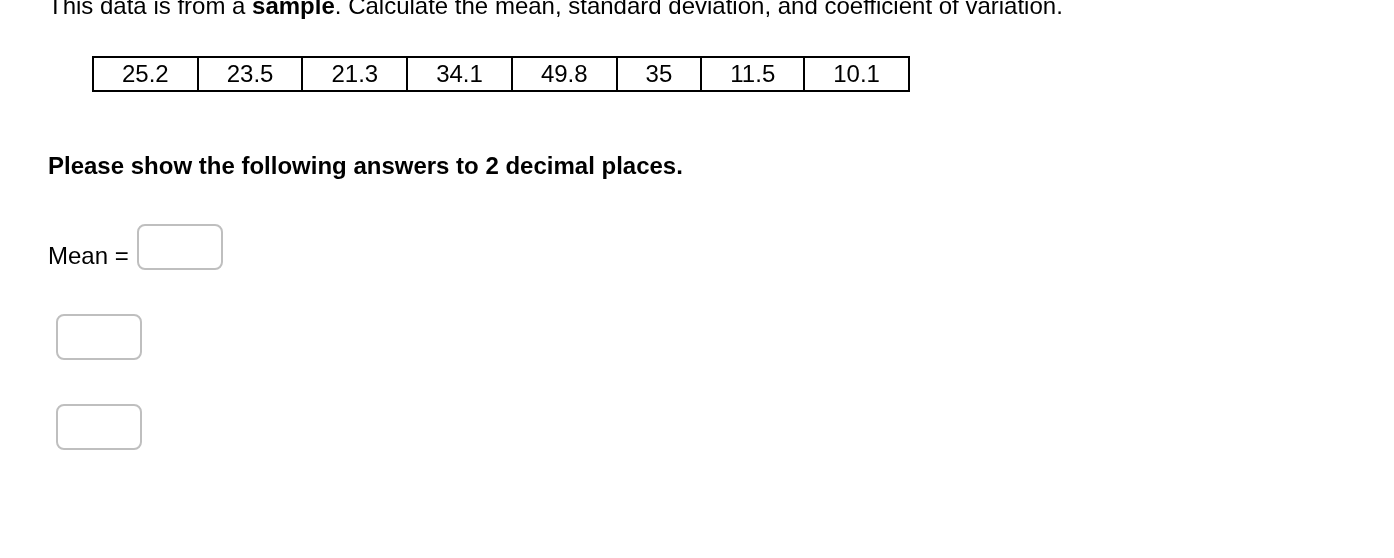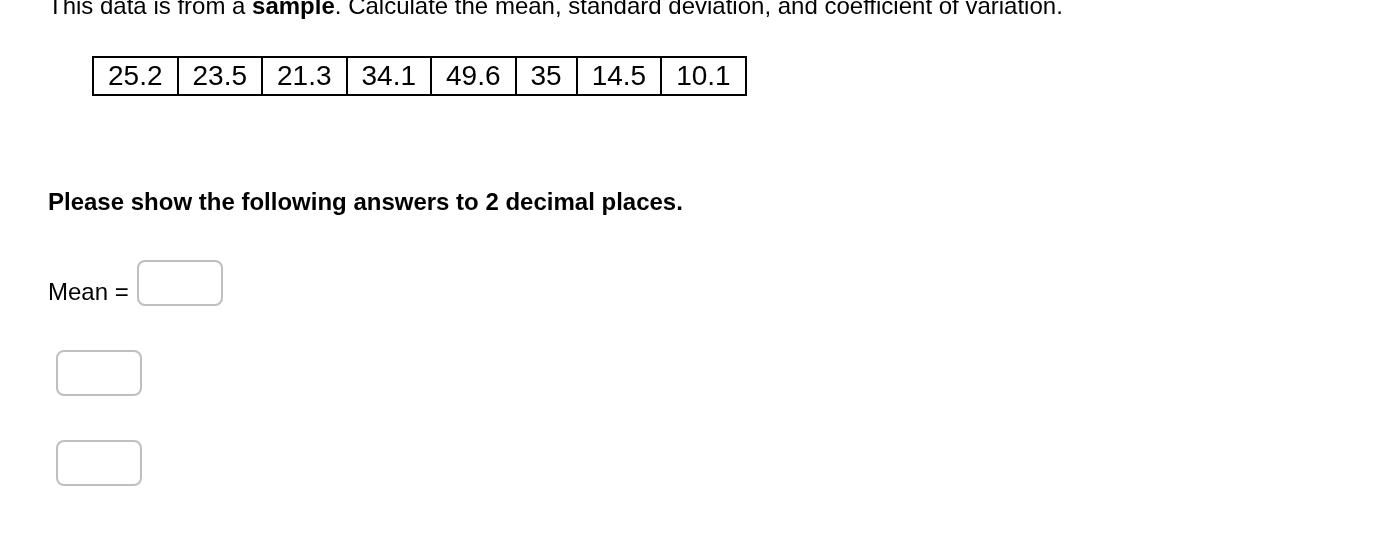--- a/index.html
+++ b/index.html
@@ -20,29 +20,29 @@
     .sample {
       font-weight: bold;
     }
     table.data {
       border-collapse: collapse;
       margin-left: 92px;
       margin-top: 36px;
     }
     table.data td {
       border: 2px solid #000;
-      padding: 2px 14px;
-      font-size: 28px;
+      padding: 2px 28px;
+      font-size: 24px;
       text-align: center;
       white-space: nowrap;
     }
     .instr {
       font-weight: bold;
       margin-left: 48px;
-      margin-top: 92px;
+      margin-top: 60px;
       font-size: 24px;
     }
     .row {
       margin-left: 48px;
       margin-top: 44px;
       display: flex;
       align-items: flex-end;
       font-size: 24px;
     }
     .row-label {
@@ -70,23 +70,23 @@
   <span>This data is from a </span><span class="sample">sample</span><span>. Calculate the mean, standard deviation, and coefficient of variation.</span>
 </div>
 
 <table class="data">
   <tbody>
       <tr>
     <td>25.2</td>
     <td>23.5</td>
     <td>21.3</td>
     <td>34.1</td>
-    <td>49.6</td>
+    <td>49.8</td>
     <td>35</td>
-    <td>14.5</td>
+    <td>11.5</td>
     <td>10.1</td>
   </tr>
 </tbody>
   </table>
 
 <div class="instr">Please show the following answers to 2 decimal places.</div>
 
 <div class="row">
   <span class="row-label">Mean = </span>
   <input class="blank" type="text" style="">

